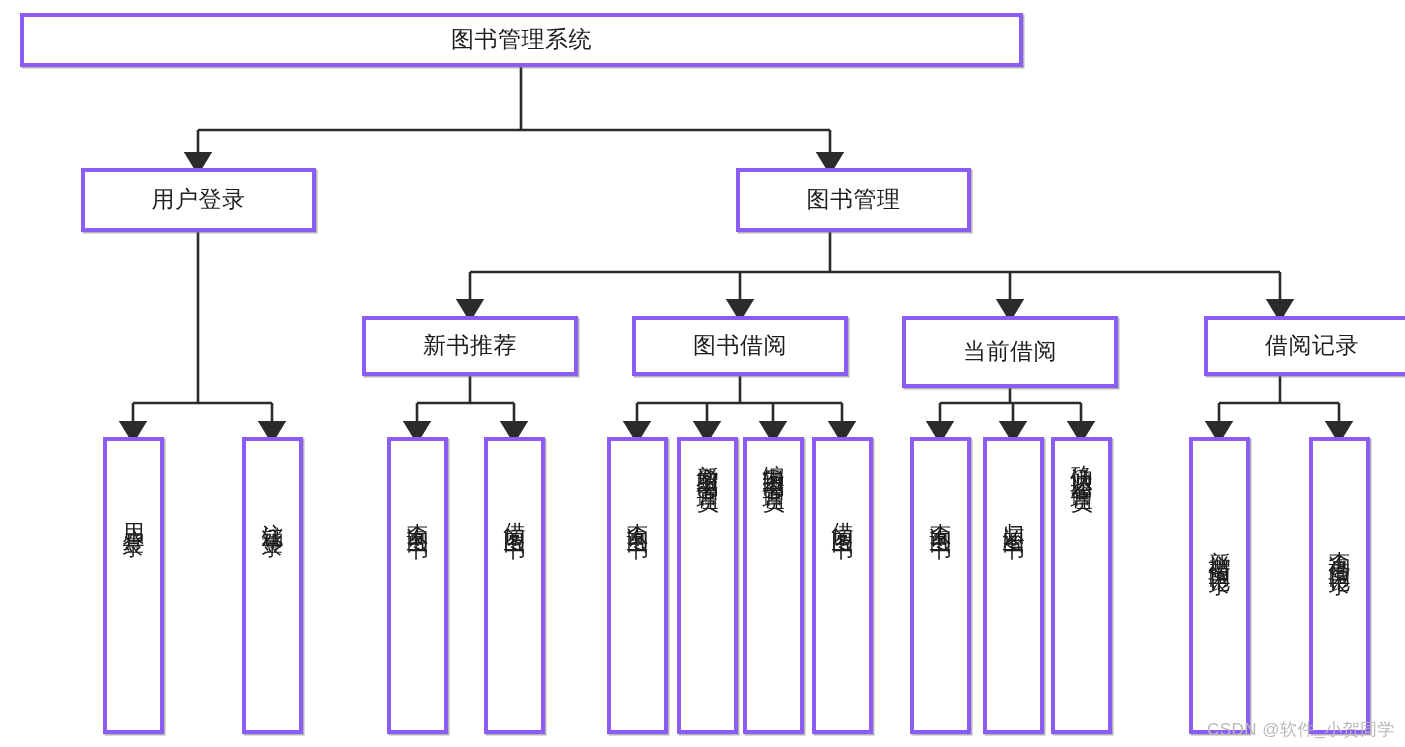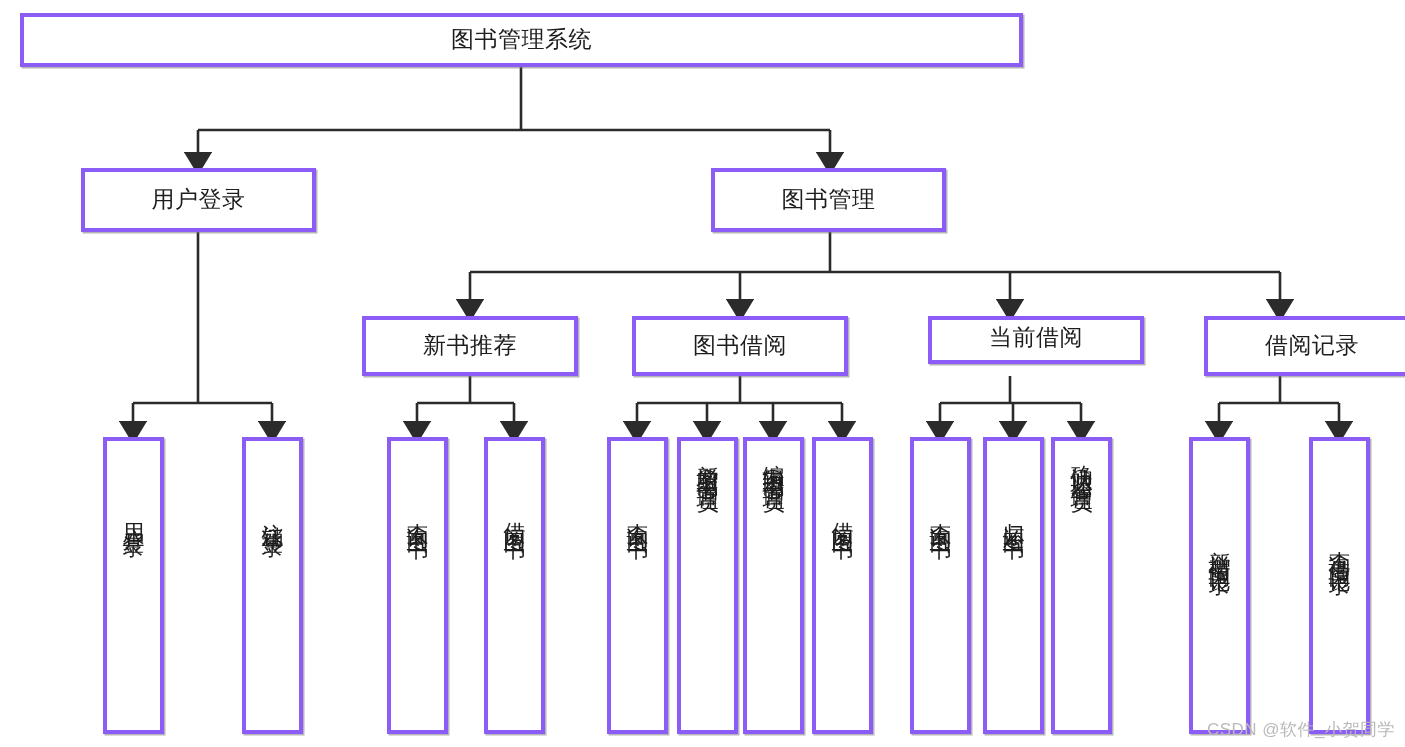--- a/index.html
+++ b/index.html
@@ -136,31 +136,31 @@
     </g>
   </svg>
 
   <div class="node horiz" style="left:20px; top:13px; width:1003px; height:54px;">
     <span class="label">图书管理系统</span>
   </div>
 
   <div class="node horiz" style="left:81px; top:168px; width:235px; height:64px;">
     <span class="label">用户登录</span>
   </div>
-  <div class="node horiz" style="left:711px; top:168px; width:235px; height:64px;">
+  <div class="node horiz" style="left:736px; top:168px; width:235px; height:64px;">
     <span class="label">图书管理</span>
   </div>
 
   <div class="node horiz" style="left:632px; top:316px; width:216px; height:60px;">
     <span class="label">图书借阅</span>
   </div>
   <div class="node horiz" style="left:362px; top:316px; width:216px; height:60px;">
     <span class="label">新书推荐</span>
   </div>
-  <div class="node horiz" style="left:928px; top:316px; width:216px; height:48px;font-family:Liberation Mono, monospace;">
+  <div class="node horiz" style="left:902px; top:316px; width:216px; height:72px;">
     <span class="label">当前借阅</span>
   </div>
   <div class="node horiz" style="left:1172px; top:316px; width:216px; height:60px;margin-left:32px;">
     <span class="label">借阅记录</span>
   </div>
 
   <div class="node vert mid" style="left:103px; top:437px; width:61px; height:297px;">
     <span class="label">用户登录</span>
   </div>
   <div class="node vert mid" style="left:242px; top:437px; width:61px; height:297px;">

